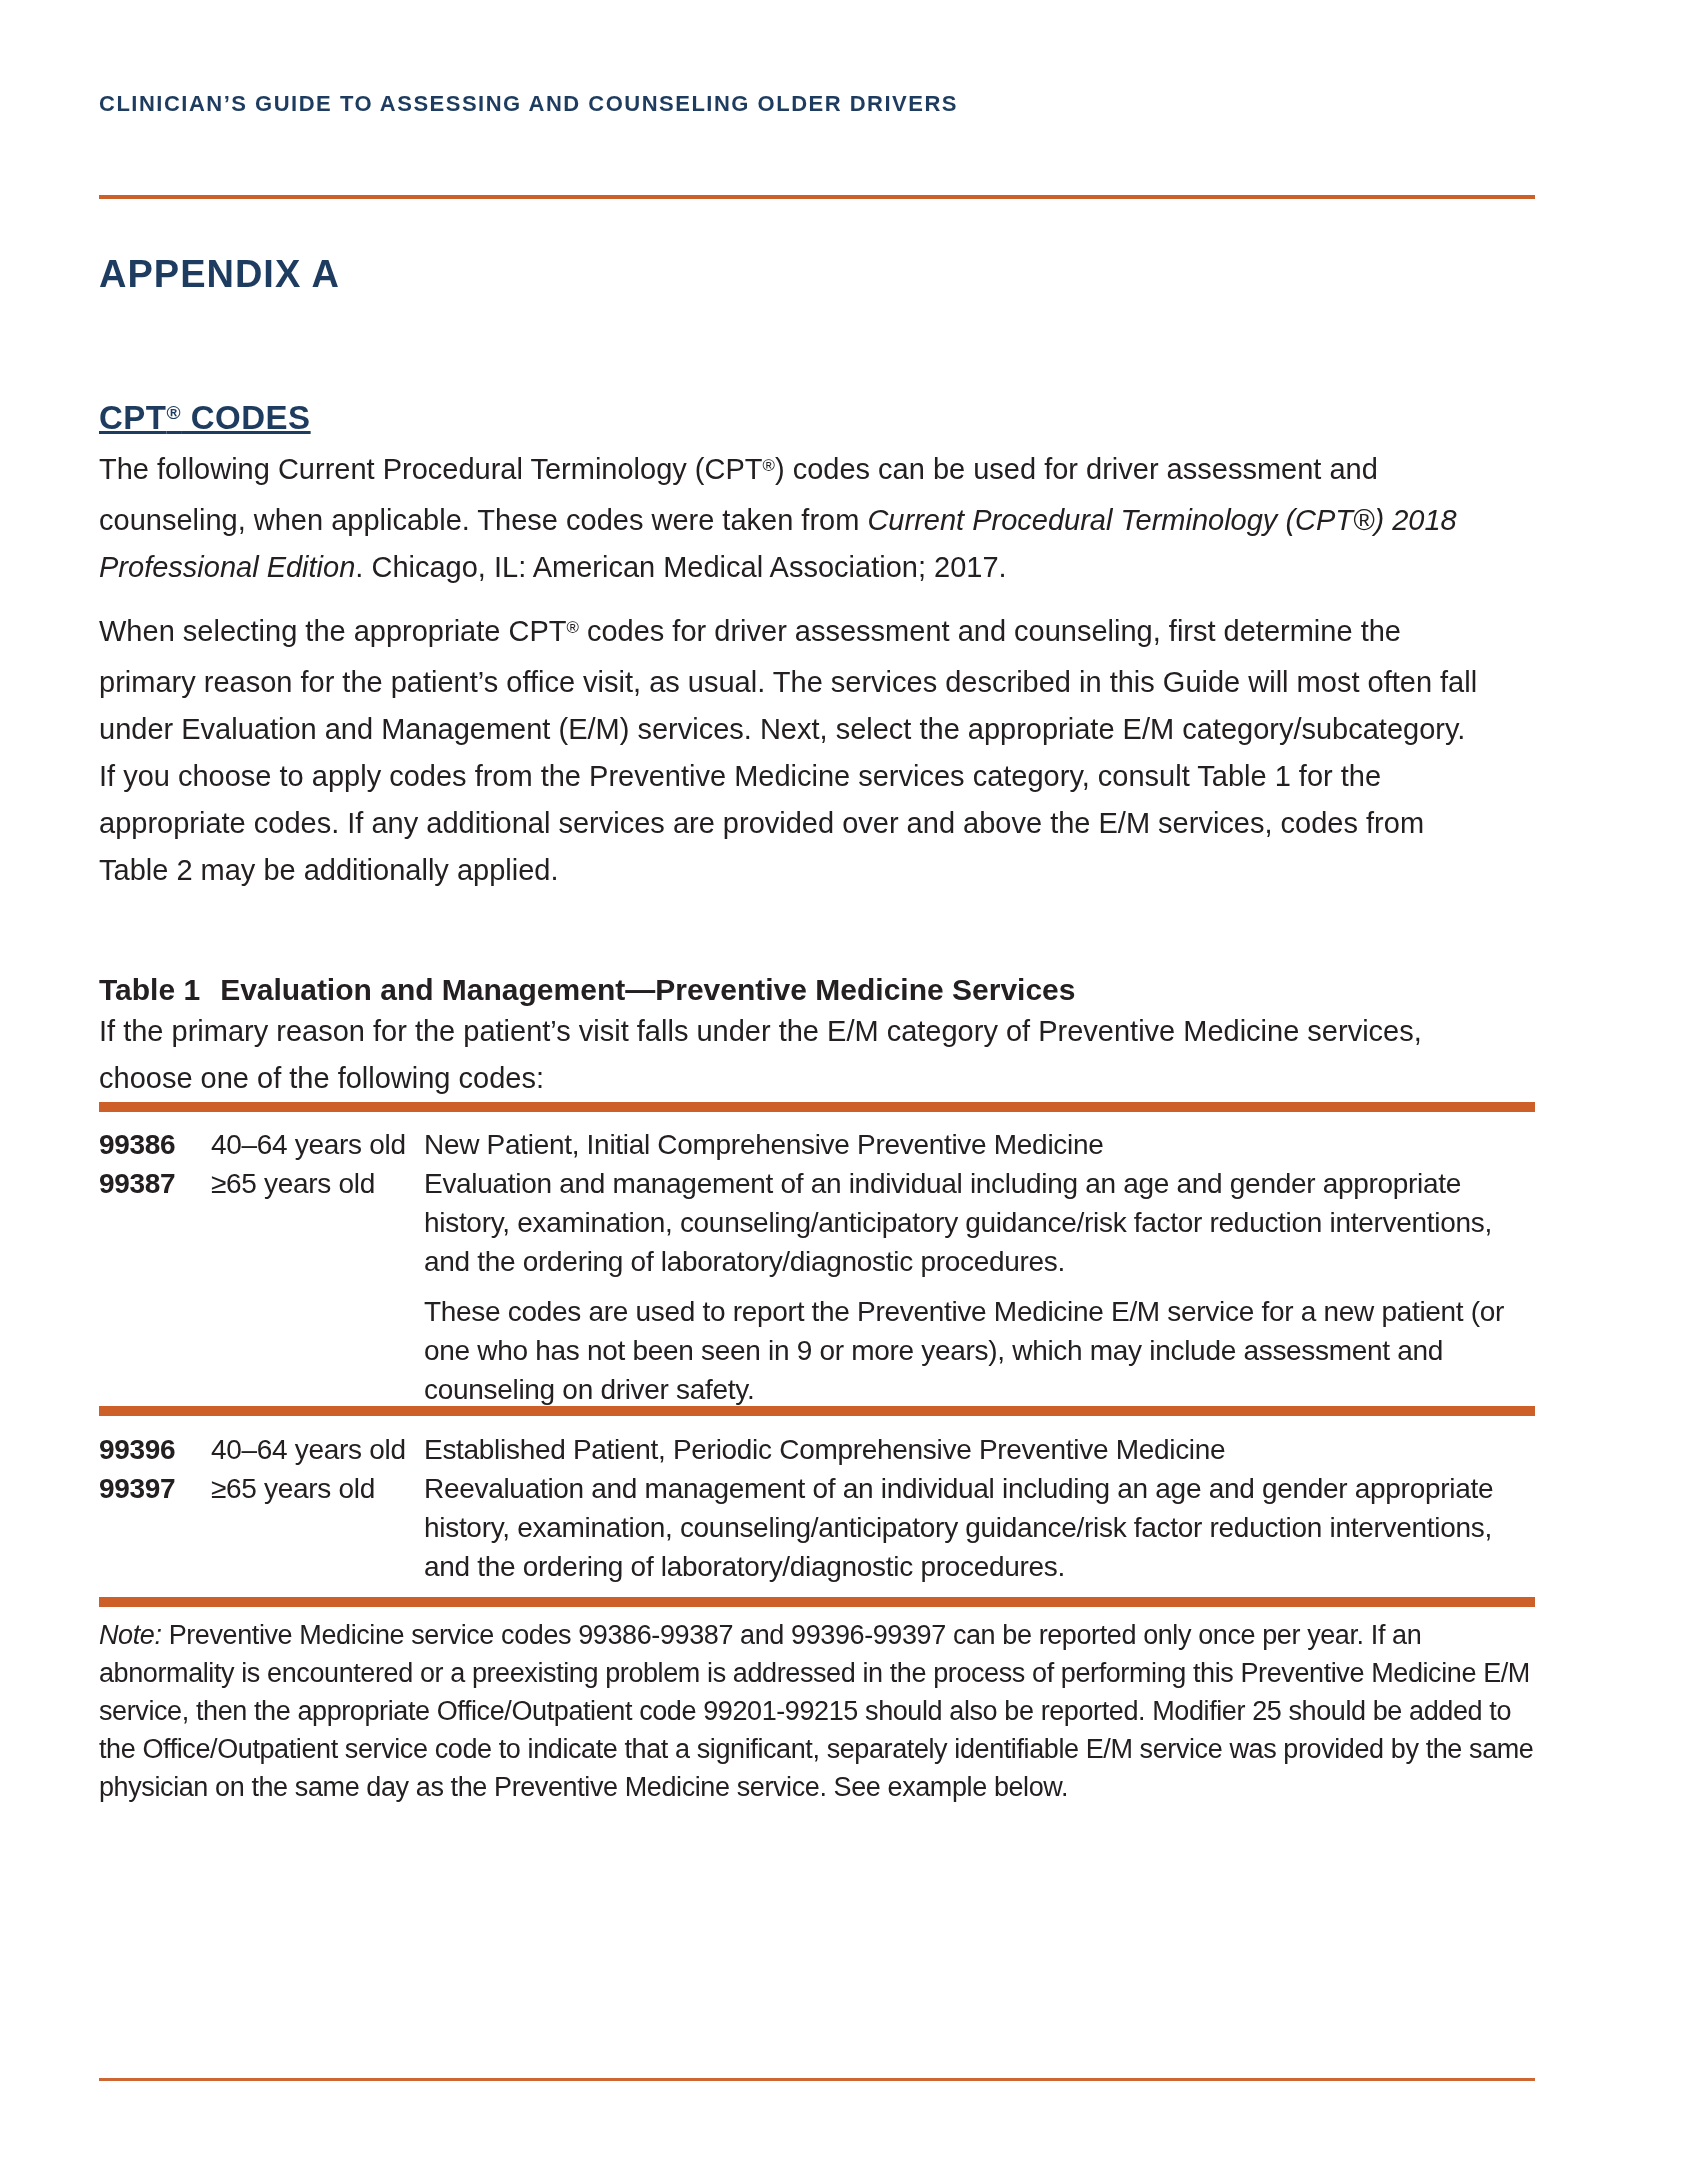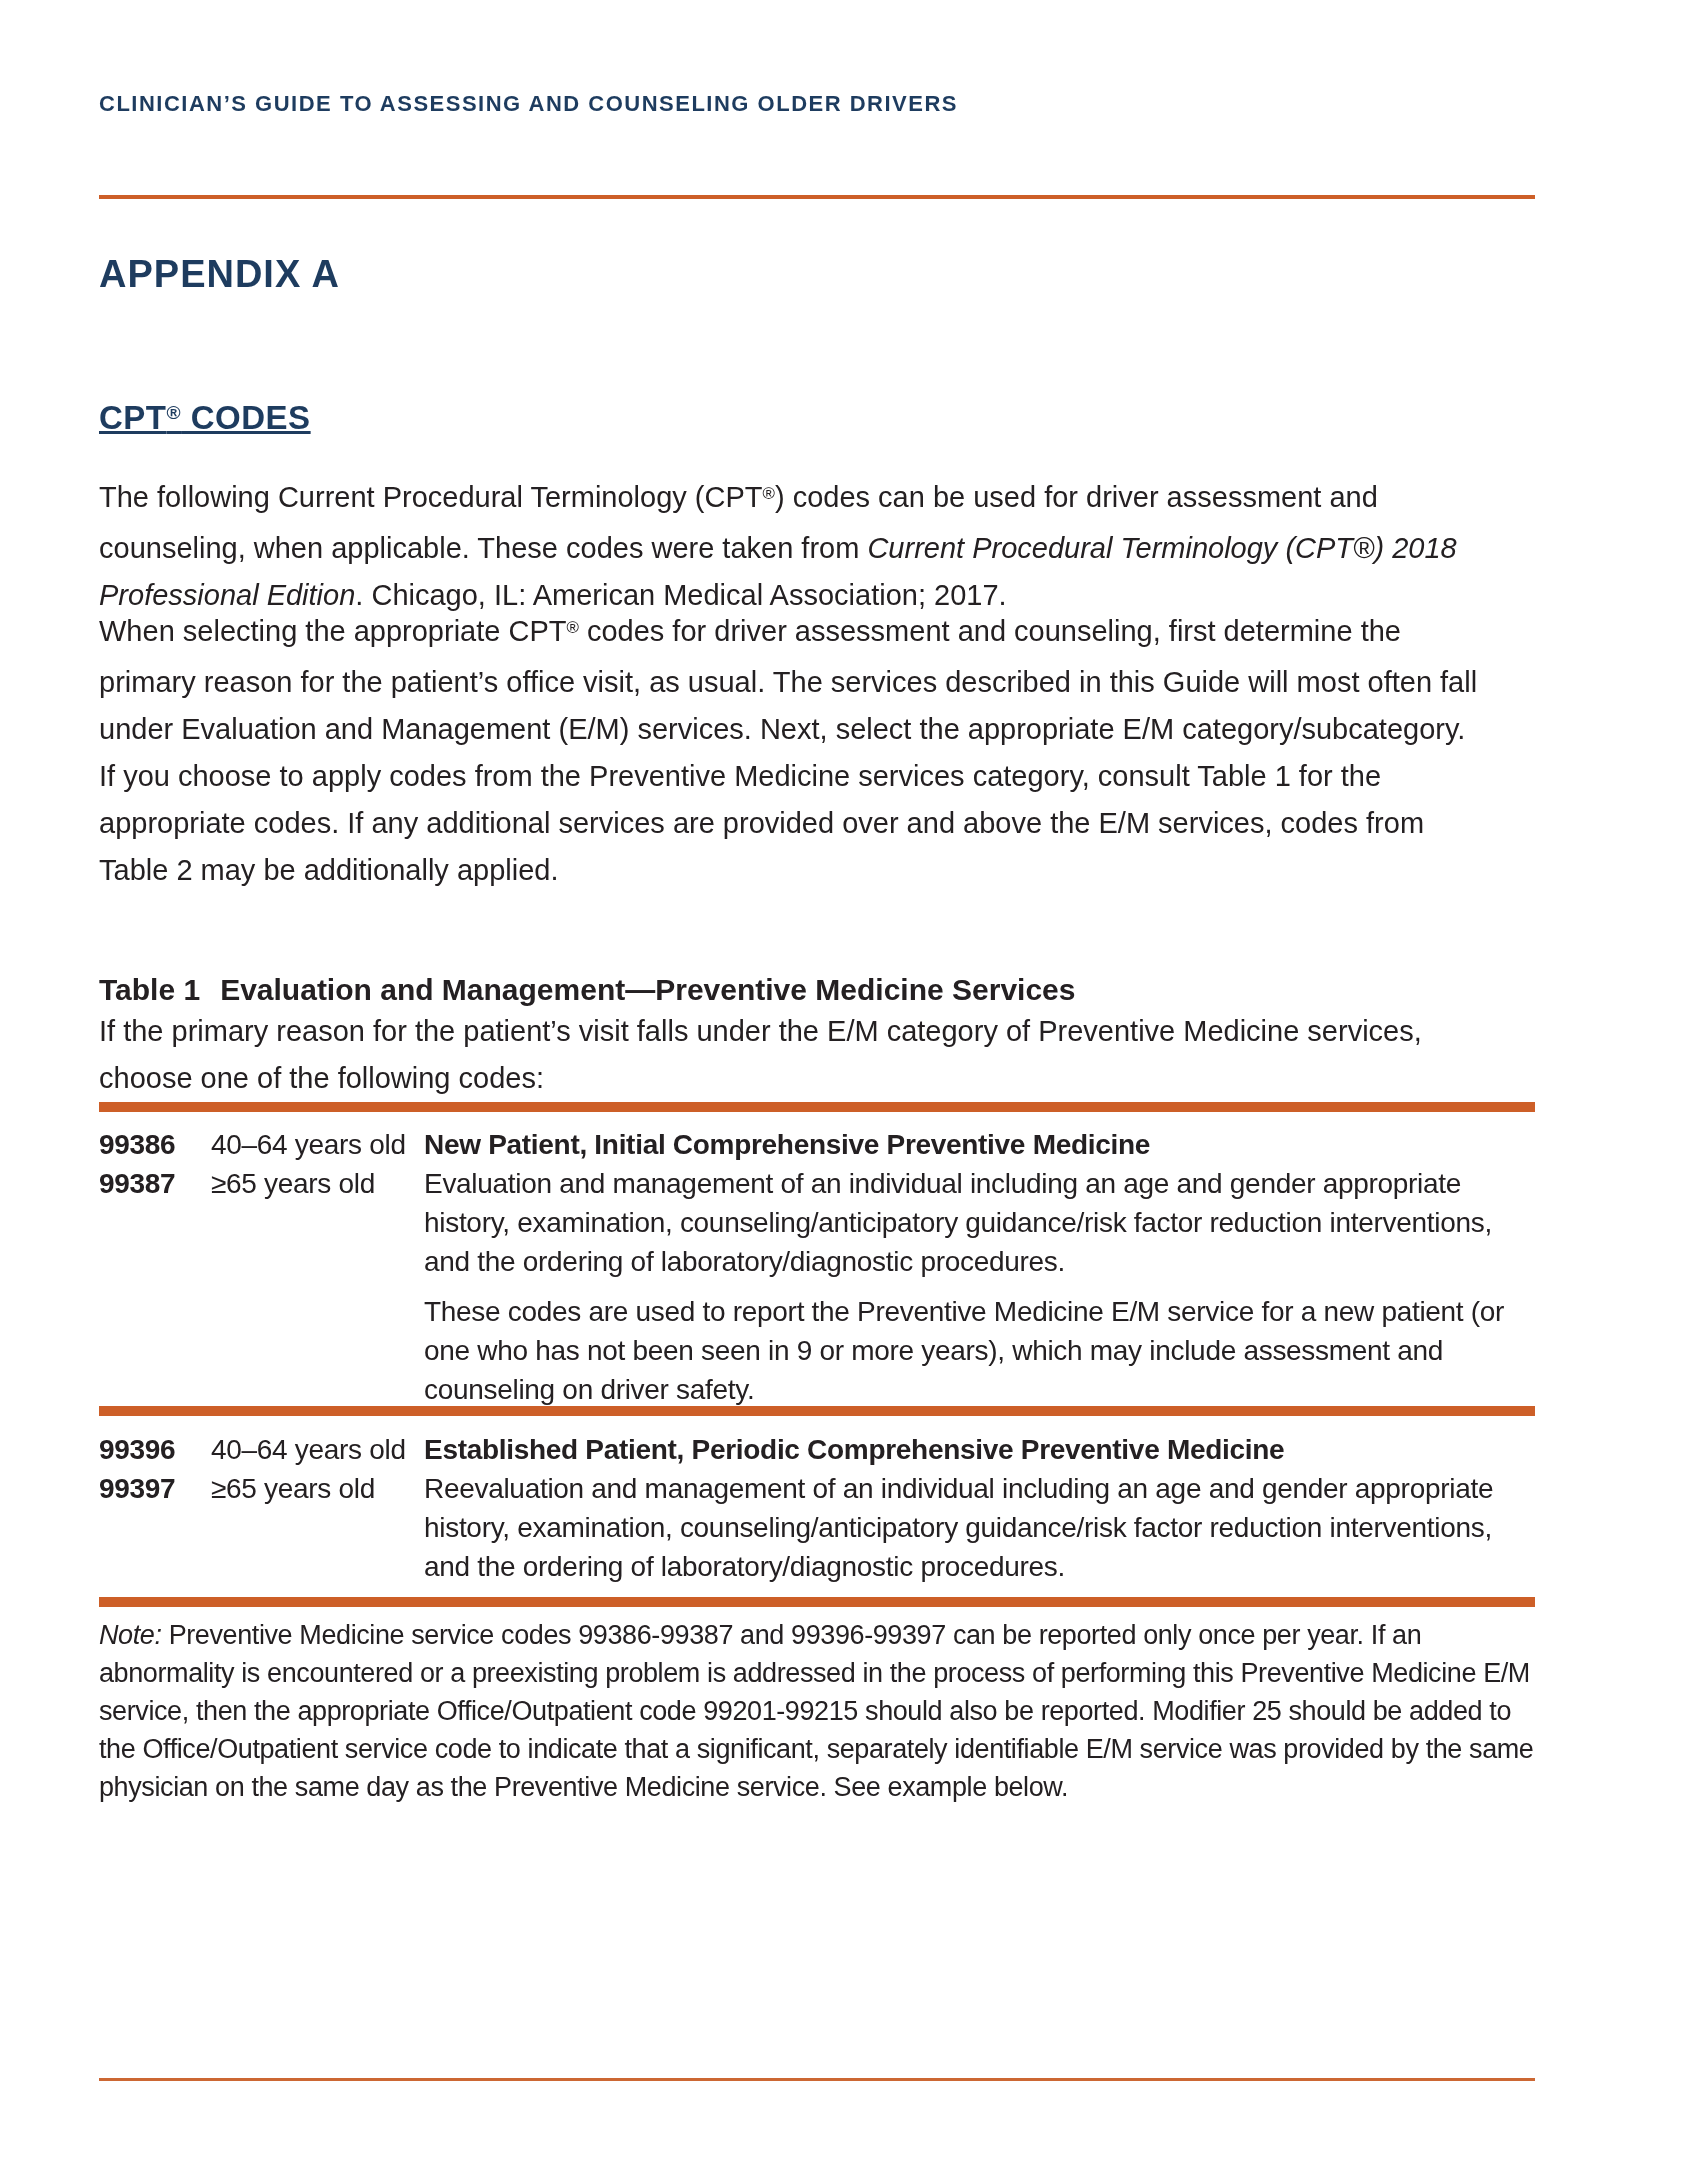--- a/index.html
+++ b/index.html
@@ -33,21 +33,21 @@
     color:#1e3c5f;
     text-decoration:underline;
   }
   .reg { font-size:58%; vertical-align:baseline; position:relative; top:-0.5em; }
 
   .body-para {
     width:1386px;
     font-size:29px; line-height:47px;
     color:#242022;
   }
-  .intro-para { top:446px;margin-top:28px; }
+  .intro-para { top:446px; }
   .guidance-para { top:608px; }
   em { font-style:italic; }
 
   .table-title {
     top:969px;
     font-size:30px; line-height:42px; font-weight:bold;
     color:#242022;
   }
   .table-title .tbl-name { margin-left:20px; }
   .table-intro { top:1008px; }
@@ -59,21 +59,21 @@
 
   .trow {
     width:1436px;
     display:grid;
     grid-template-columns:112px 213px 1fr;
     font-size:28px; line-height:39px; letter-spacing:-0.3px;
   }
   .trow1 { top:1125px; }
   .trow2 { top:1430px; }
   .cell-codes div { font-weight:bold; }
-  .desc-title { font-weight:bold; }
+  .desc-title { font-weight:normal; }
   .desc-p { margin:0; }
   .desc-p.gap { margin-top:11px; }
 
   .note {
     top:1616px; width:1436px;
     font-size:27px; line-height:38px; letter-spacing:-0.4px;
     color:#242022;
   }
 
   .footer-rule { top:2078px; height:3px; background:#cc6733; }

